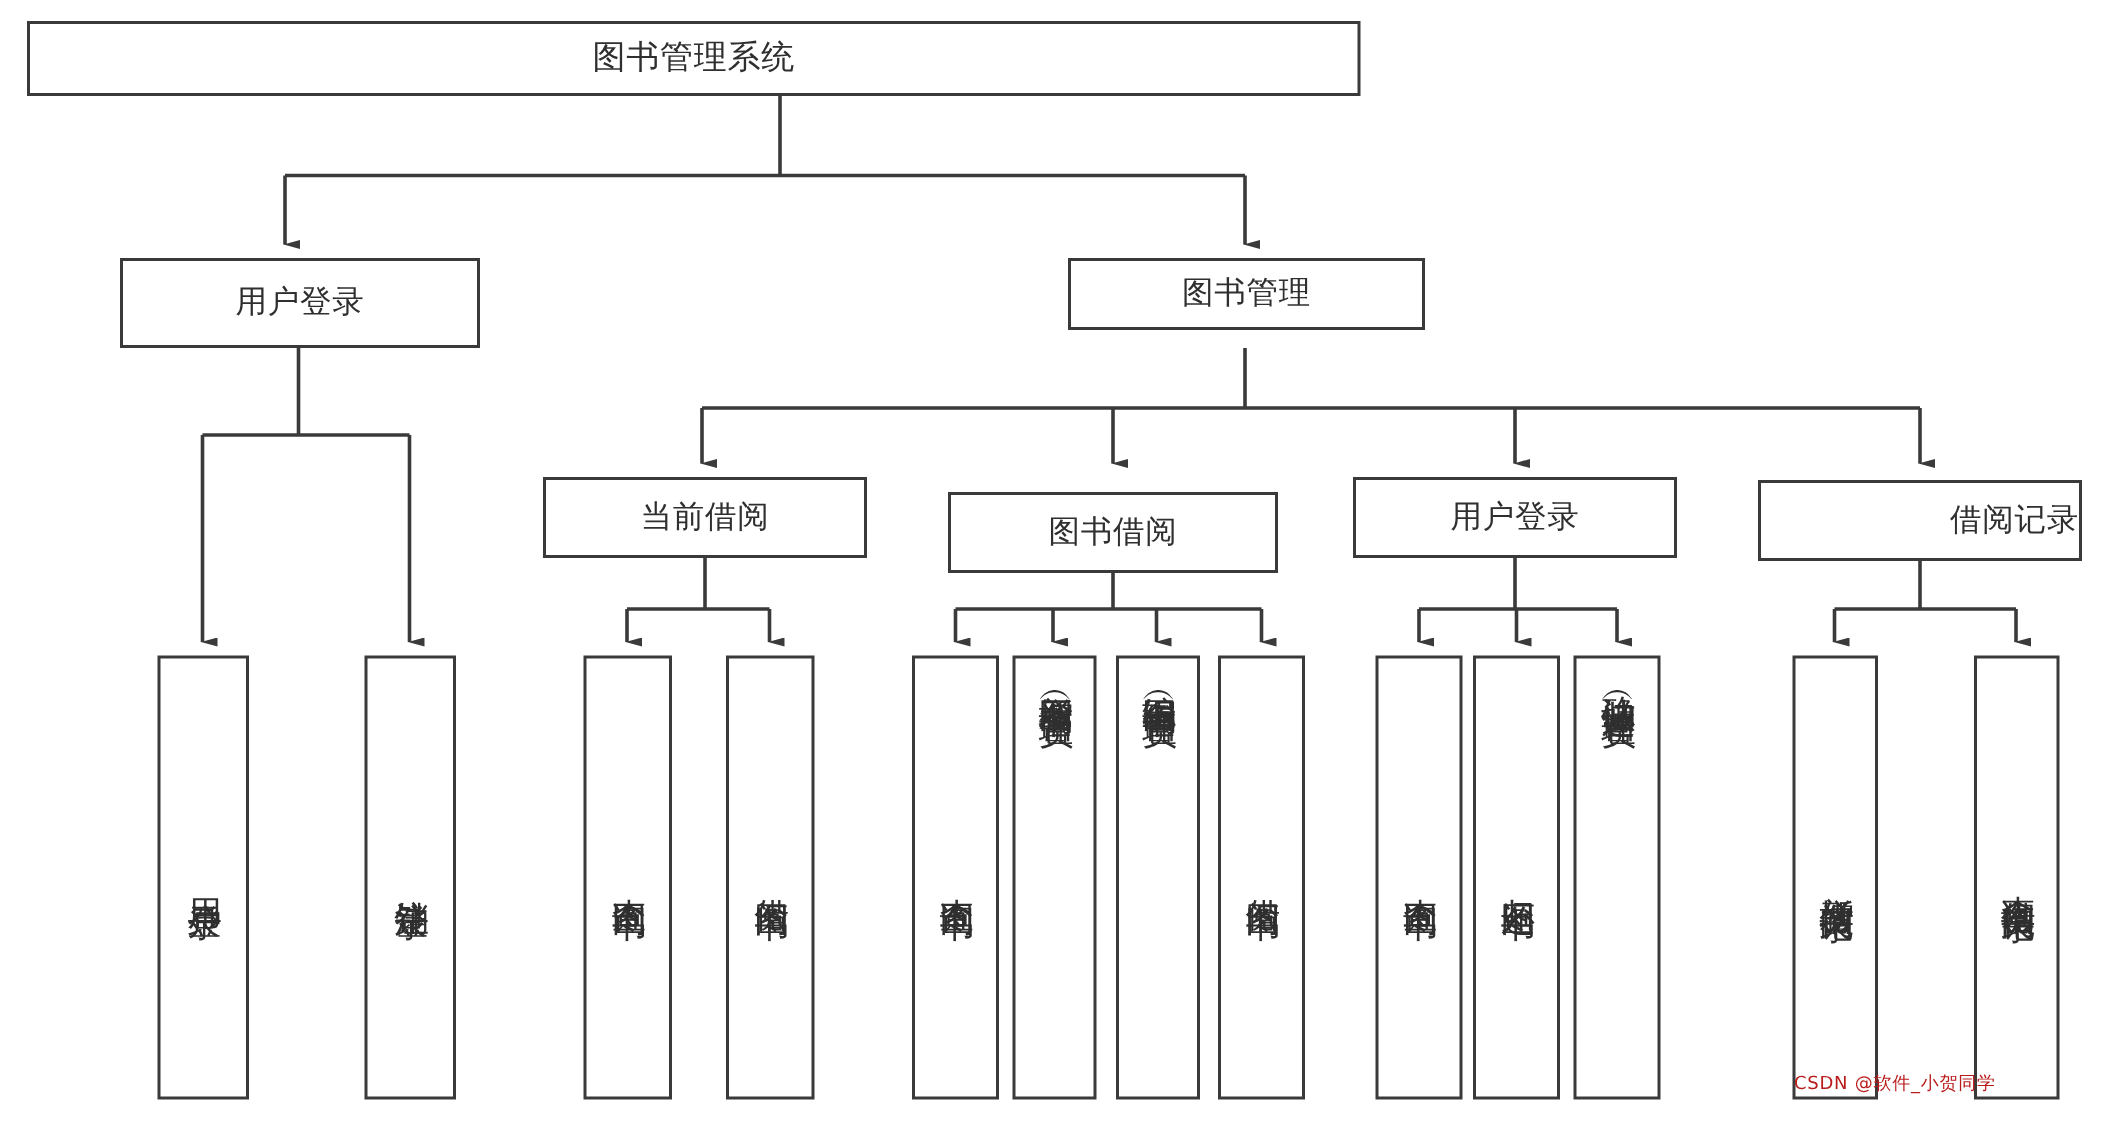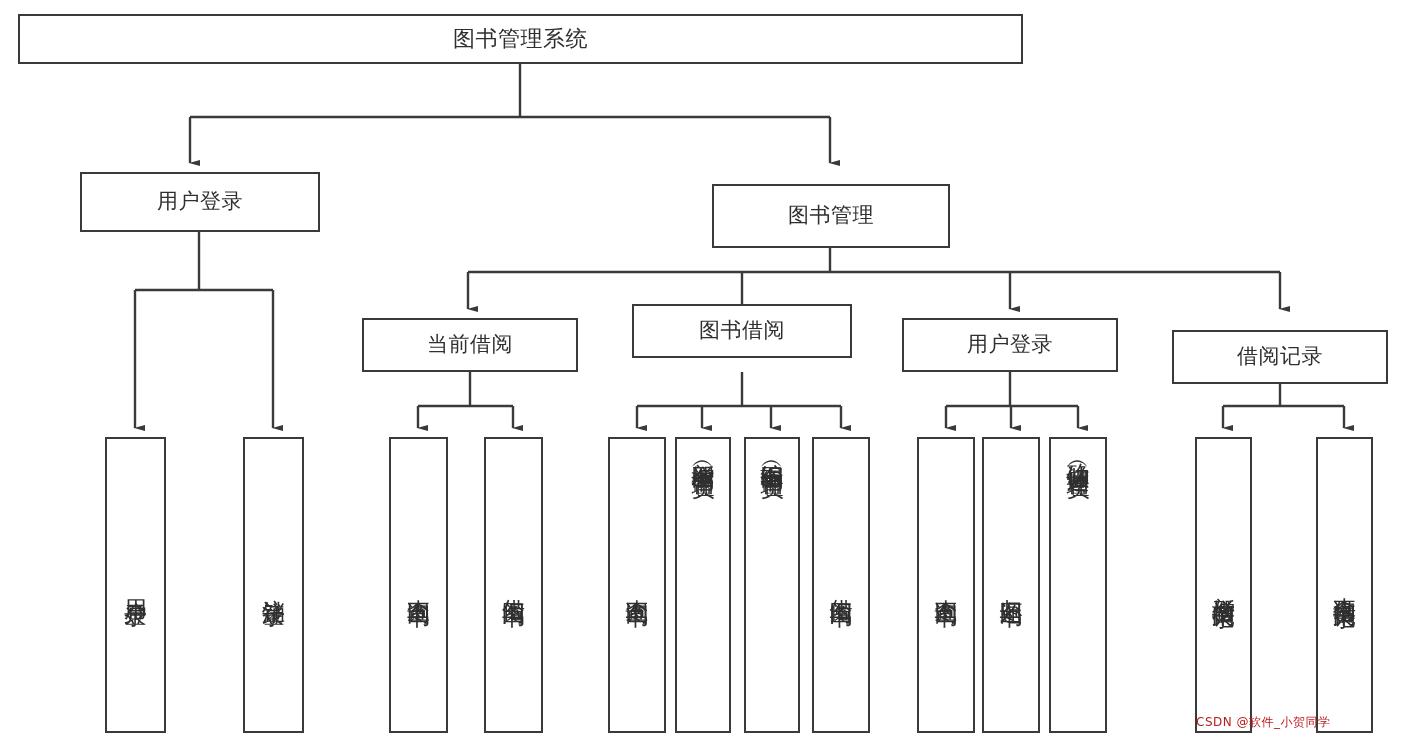--- a/index.html
+++ b/index.html
@@ -135,41 +135,41 @@
       <path d="M1011,406 L1011,428" marker-end="url(#arw)"></path>
       <path d="M1078,406 L1078,428" marker-end="url(#arw)"></path>
 
       <path d="M1280,372 L1280,406"></path>
       <path d="M1223,406 L1344,406"></path>
       <path d="M1223,406 L1223,428" marker-end="url(#arw)"></path>
       <path d="M1344,406 L1344,428" marker-end="url(#arw)"></path>
     </g>
   </svg>
 
-  <div class="node horiz root" style="left:18px; top:14px; width:1005px; height:50px;">
+  <div class="node horiz root" style="left:18px; top:14px; width:889px; height:50px;">
     <span class="node-label">图书管理系统</span>
   </div>
 
   <div class="node horiz" style="left:80px; top:172px; width:240px; height:60px;">
     <span class="node-label">用户登录</span>
   </div>
-  <div class="node horiz" style="left:712px; top:172px; width:238px; height:64px;margin-top:12px;">
+  <div class="node horiz" style="left:712px; top:172px; width:238px; height:48px;">
     <span class="node-label">图书管理</span>
   </div>
 
   <div class="node horiz" style="left:362px; top:318px; width:216px; height:54px;">
     <span class="node-label">当前借阅</span>
   </div>
-  <div class="node horiz" style="left:632px; top:304px; width:220px; height:54px;">
+  <div class="node horiz" style="left:632px; top:328px; width:220px; height:54px;">
     <span class="node-label">图书借阅</span>
   </div>
   <div class="node horiz" style="left:902px; top:318px; width:216px; height:54px;">
     <span class="node-label">用户登录</span>
   </div>
-  <div class="node horiz" style="left:1172px; top:330px; width:216px; height:54px;">
+  <div class="node horiz" style="left:1172px; top:320px; width:216px; height:54px;justify-content:flex-end;">
     <span class="node-label">借阅记录</span>
   </div>
 
   <div class="node vert short" style="left:105px; top:437px; width:61px; height:296px;">
     <span class="node-label">用户登录</span>
   </div>
   <div class="node vert short" style="left:243px; top:437px; width:61px; height:296px;">
     <span class="node-label">注销登录</span>
   </div>
 

